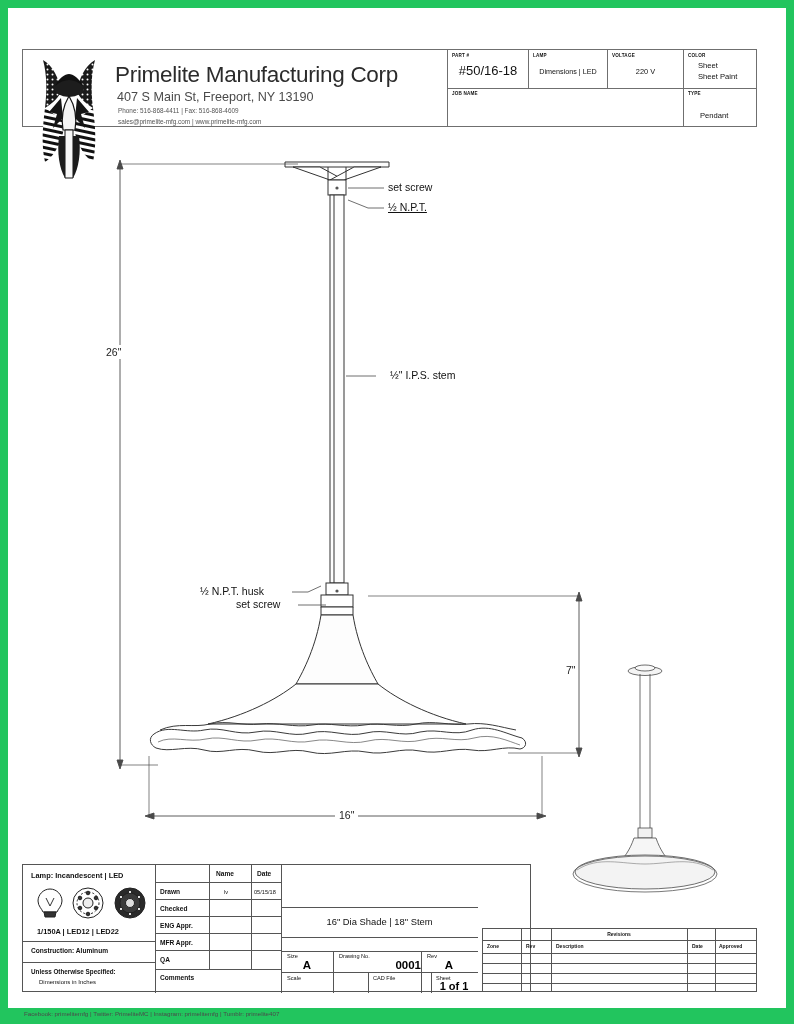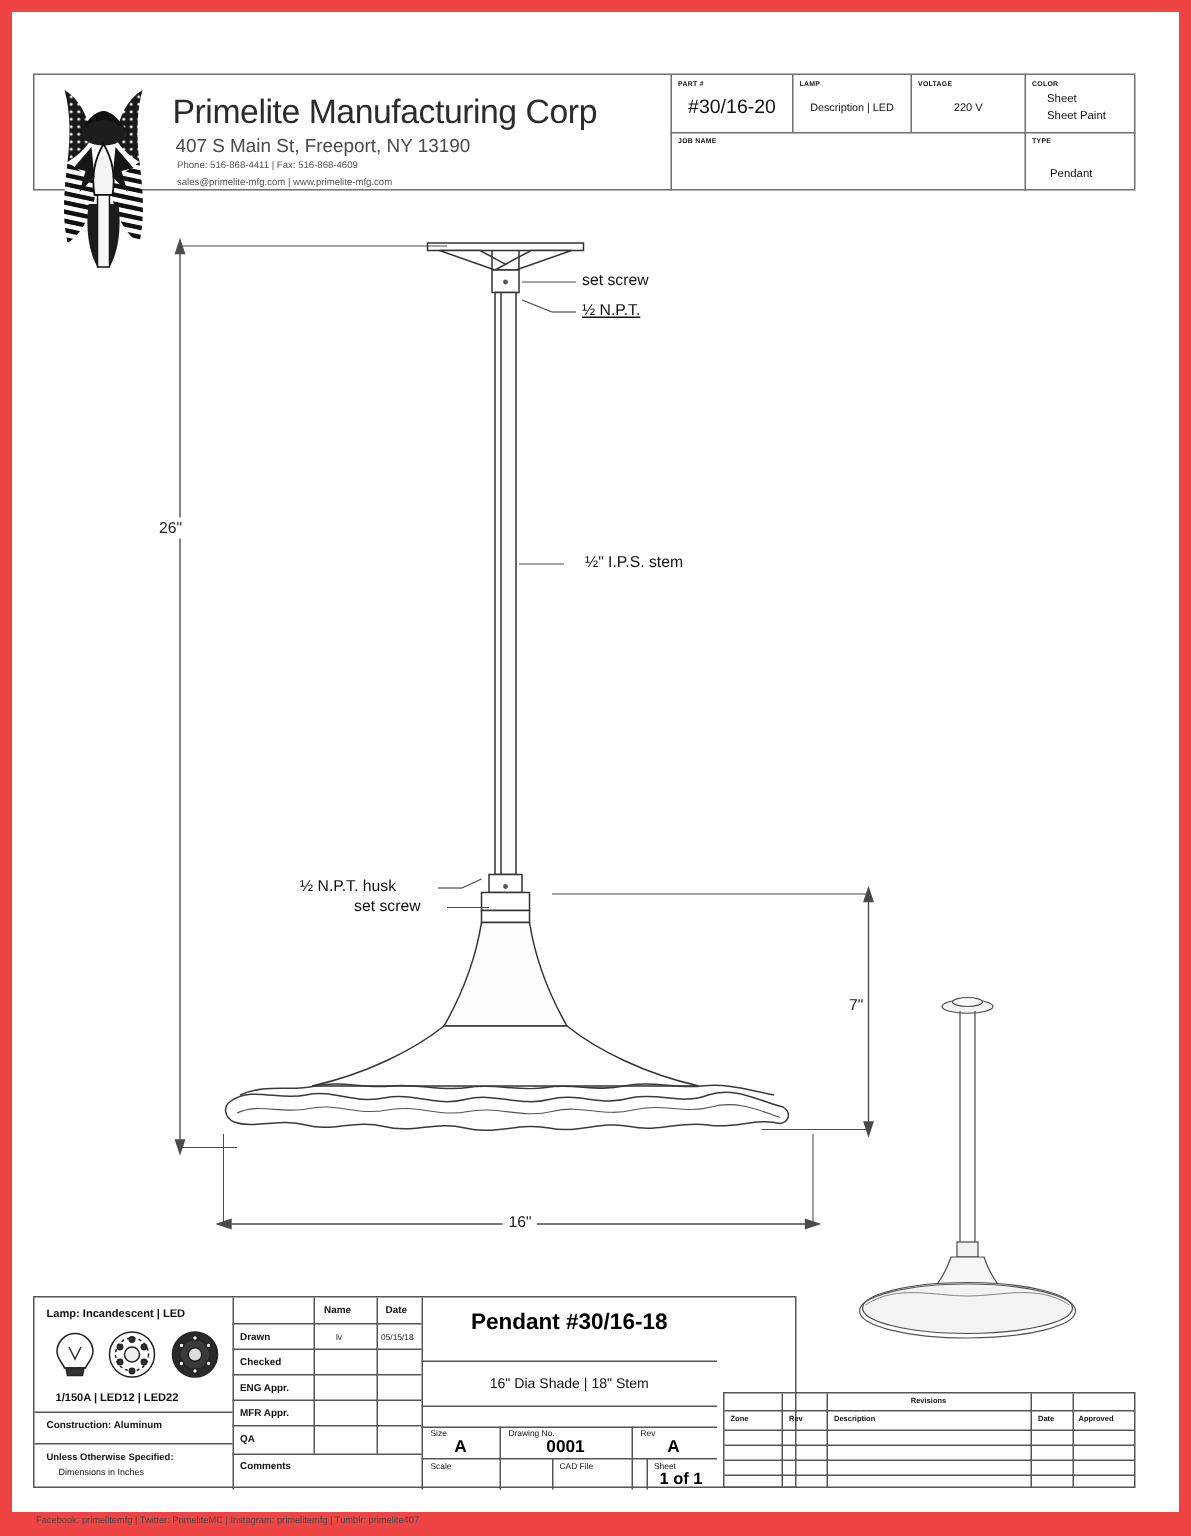--- a/index.html
+++ b/index.html
@@ -4,21 +4,21 @@
 <style>
   * { box-sizing: border-box; }
   html, body {
     margin: 0; padding: 0;
     background: #000;
     font-family: "Liberation Sans", sans-serif;
   }
   #page {
     position: relative;
     width: 794px; height: 1024px;
-    background: #ef4444;
+    background: #22c55e;
     overflow: hidden;
   }
   #sheet {
     position: absolute;
     left: 8px; top: 8px;
     width: 778px; height: 1000px;
     background: #ffffff;
   }
 
   
@@ -102,26 +102,26 @@
 
       <div id="company-name">Primelite Manufacturing Corp</div>
       <div id="company-address">407 S Main St, Freeport, NY 13190</div>
       <div id="company-phone">Phone: 516-868-4411 | Fax: 516-868-4609</div>
       <div id="company-email">sales@primelite-mfg.com | www.primelite-mfg.com</div>
 
       <div style="position:absolute;left:424px;top:38px;width:310px;height:1px;background:#6f6f6f;"></div>
 
       <div class="hbox" style="left:424px;top:0;width:81px;height:38px;">
         <span class="lbl">PART #</span>
-        <span class="val" style="top:13px;font-size:13px;">#30/16-20</span>
+        <span class="val" style="top:13px;font-size:13px;">#50/16-18</span>
       </div>
 
       <div class="hbox" style="left:505px;top:0;width:79px;height:38px;">
         <span class="lbl">LAMP</span>
-        <span class="val" style="top:17px;font-size:7.2px;">Description | LED</span>
+        <span class="val" style="top:17px;font-size:7.2px;">Dimensions | LED</span>
       </div>
 
       <div class="hbox" style="left:584px;top:0;width:76px;height:38px;">
         <span class="lbl">VOLTAGE</span>
         <span class="val" style="top:17px;font-size:7.4px;">220 V</span>
       </div>
 
       <div class="hbox" style="left:660px;top:0;width:74px;height:38px;">
         <span class="lbl">COLOR</span>
         <span style="position:absolute;left:14px;top:11px;font-size:7.6px;color:#111;">Sheet</span>
@@ -356,32 +356,30 @@
       <div class="tb-txt" style="left:137px;top:23px;">Drawn</div>
       <div class="tb-small" style="left:201px;top:24px;">lv</div>
       <div class="tb-small" style="left:231px;top:24px;">05/15/18</div>
 
       <div class="tb-txt" style="left:137px;top:40px;">Checked</div>
       <div class="tb-txt" style="left:137px;top:57px;">ENG Appr.</div>
       <div class="tb-txt" style="left:137px;top:74px;">MFR Appr.</div>
       <div class="tb-txt" style="left:137px;top:91px;">QA</div>
       <div class="tb-txt" style="left:137px;top:109px;">Comments</div>
 
-      <div style="position:absolute;left:258px;top:8px;width:197px;text-align:center;
-                  font-size:15px;font-weight:bold;color:#000;">Pendant #30/16-18</div>
 
       <div style="position:absolute;left:258px;top:51px;width:197px;text-align:center;
                   font-size:9.4px;color:#111;">16" Dia Shade | 18" Stem</div>
 
       <div class="tb-small" style="left:264px;top:88px;font-weight:normal;">Size</div>
       <div style="position:absolute;left:258px;top:94px;width:52px;text-align:center;
                   font-size:11.5px;font-weight:bold;color:#000;">A</div>
 
       <div class="tb-small" style="left:316px;top:88px;font-weight:normal;">Drawing  No.</div>
-      <div style="position:absolute;left:310px;top:94px;width:88px;text-align:center;
+      <div style="position:absolute;left:310px;top:94px;width:88px;text-align:right;
                   font-size:11.5px;font-weight:bold;color:#000;">0001</div>
 
       <div class="tb-small" style="left:404px;top:88px;font-weight:normal;">Rev</div>
       <div style="position:absolute;left:398px;top:94px;width:56px;text-align:center;
                   font-size:11.5px;font-weight:bold;color:#000;">A</div>
 
       <div class="tb-small" style="left:264px;top:110px;font-weight:normal;">Scale</div>
       <div class="tb-small" style="left:350px;top:110px;font-weight:normal;">CAD File</div>
       <div class="tb-small" style="left:413px;top:110px;font-weight:normal;">Sheet</div>
       <div style="position:absolute;left:408px;top:115px;width:46px;text-align:center;

